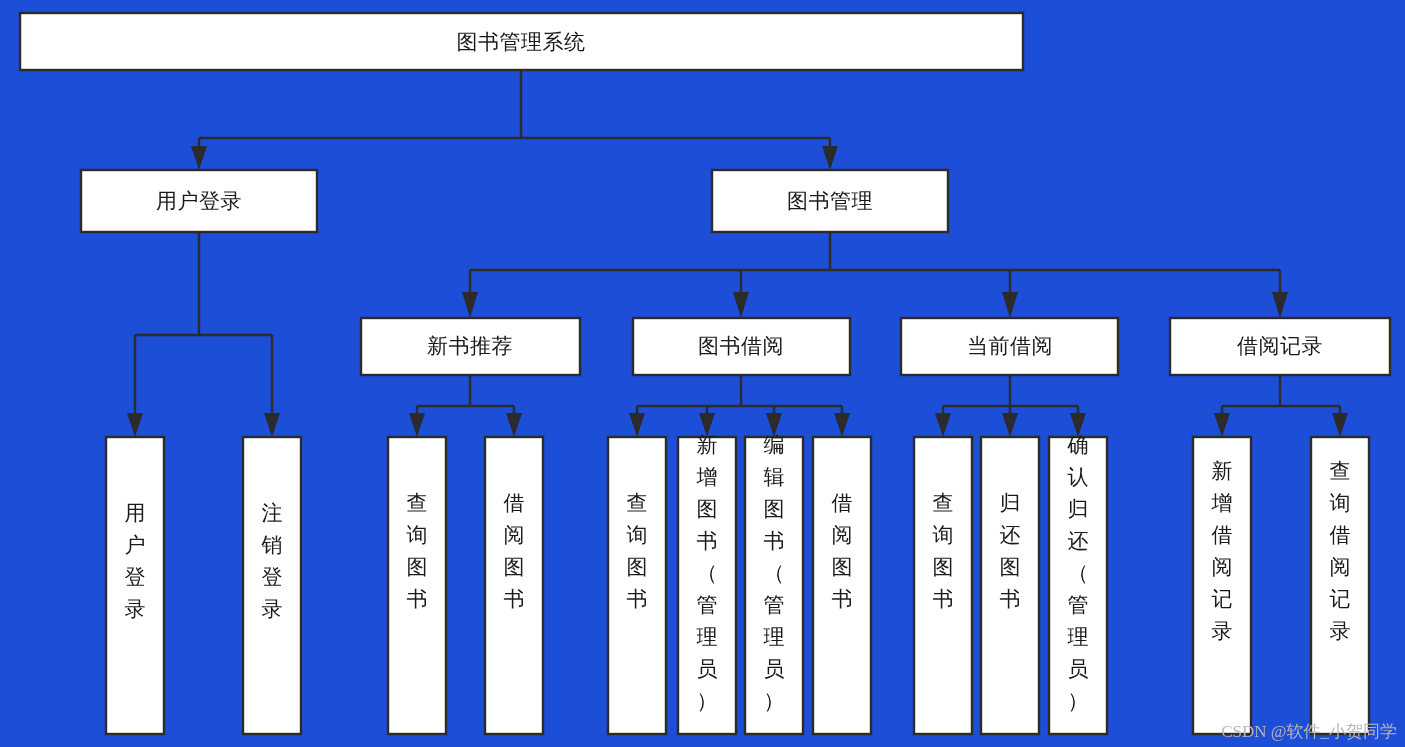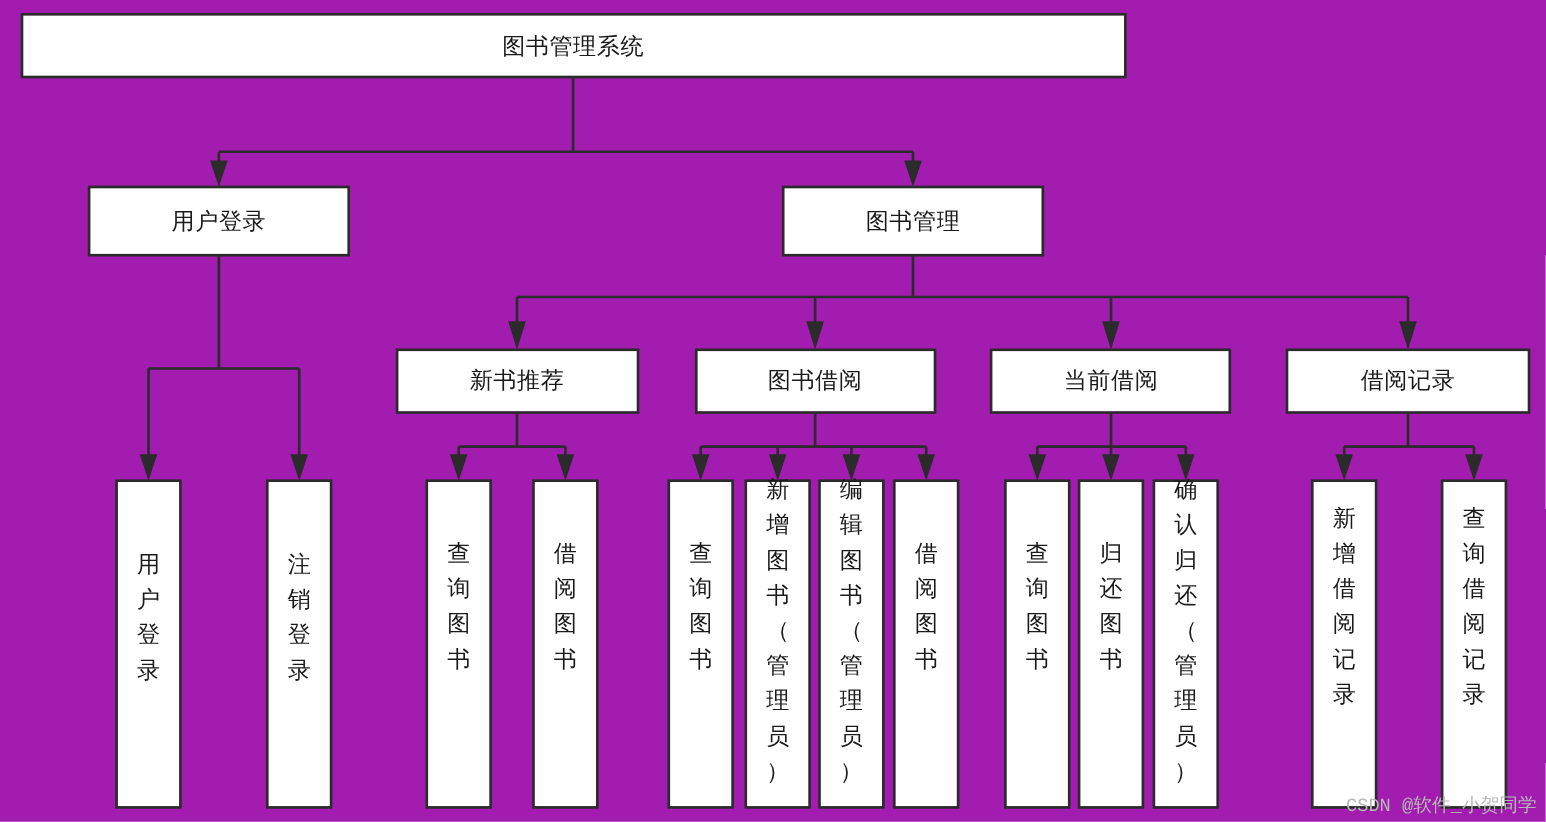--- a/index.html
+++ b/index.html
@@ -11,21 +11,21 @@
     width: 1405px;
     height: 747px;
     font-family: "DejaVu Sans", "Liberation Sans", sans-serif;
     overflow: hidden;
     position: relative;
   }
   #diagram-root {
     position: relative;
     width: 1405px;
     height: 747px;
-    background: #a21caf;
+    background: #1d4ed8;
   }
   svg#diagram-svg {
     position: absolute;
     top: 0;
     left: 0;
     width: 1405px;
     height: 747px;
     display: block;
   }
   .node-box {
@@ -55,21 +55,21 @@
     font-family: "DejaVu Sans", "Liberation Sans", sans-serif;
     font-size: 21px;
     fill: #1a1a1a;
     text-anchor: middle;
     letter-spacing: 0px;
   }
   .watermark {
     position: absolute;
     right: 8px;
     bottom: 4px;
-    font-family: Liberation Mono, monospace;
+    font-family: Liberation Serif, serif;
     font-size: 17px;
     color: #b6b6b6;
     white-space: nowrap;
     user-select: none;
   }
 </style>
 </head>
 <body>
 
 <div id="diagram-root">

